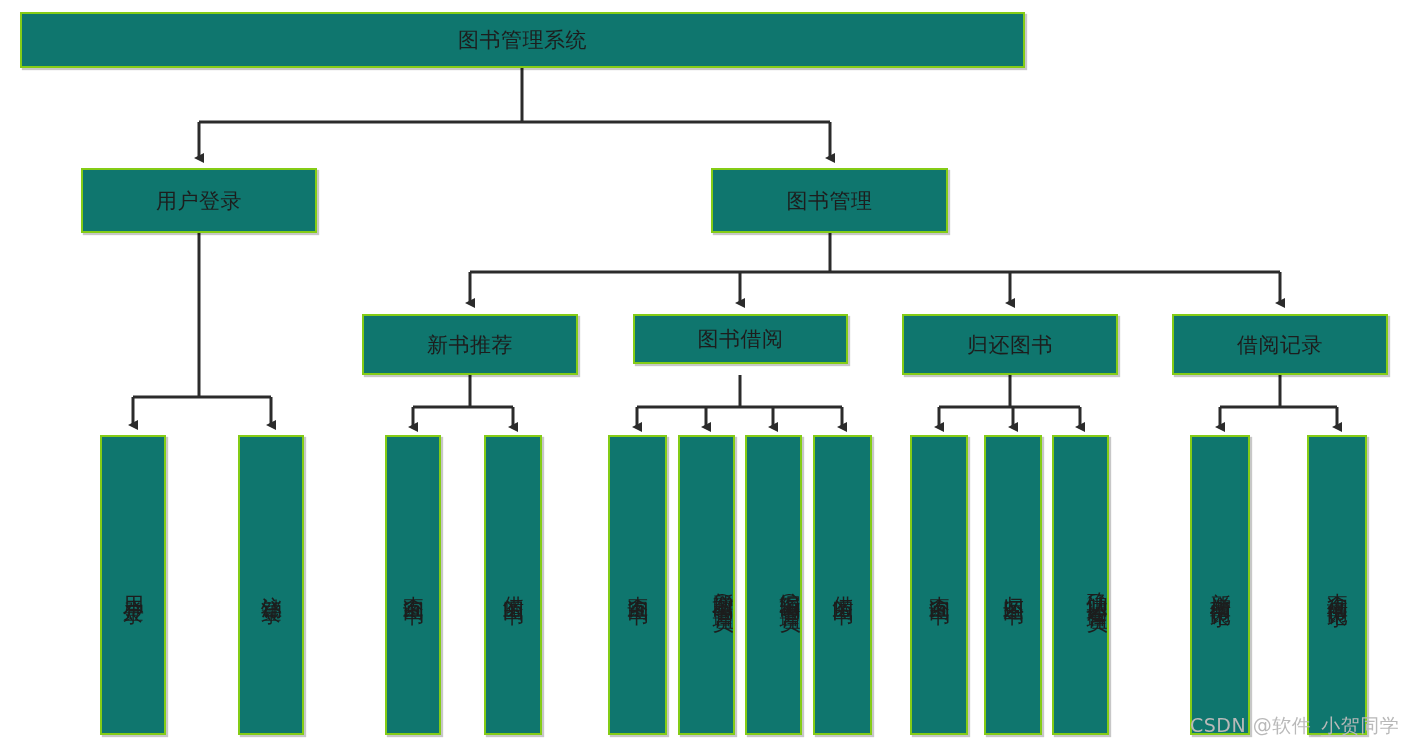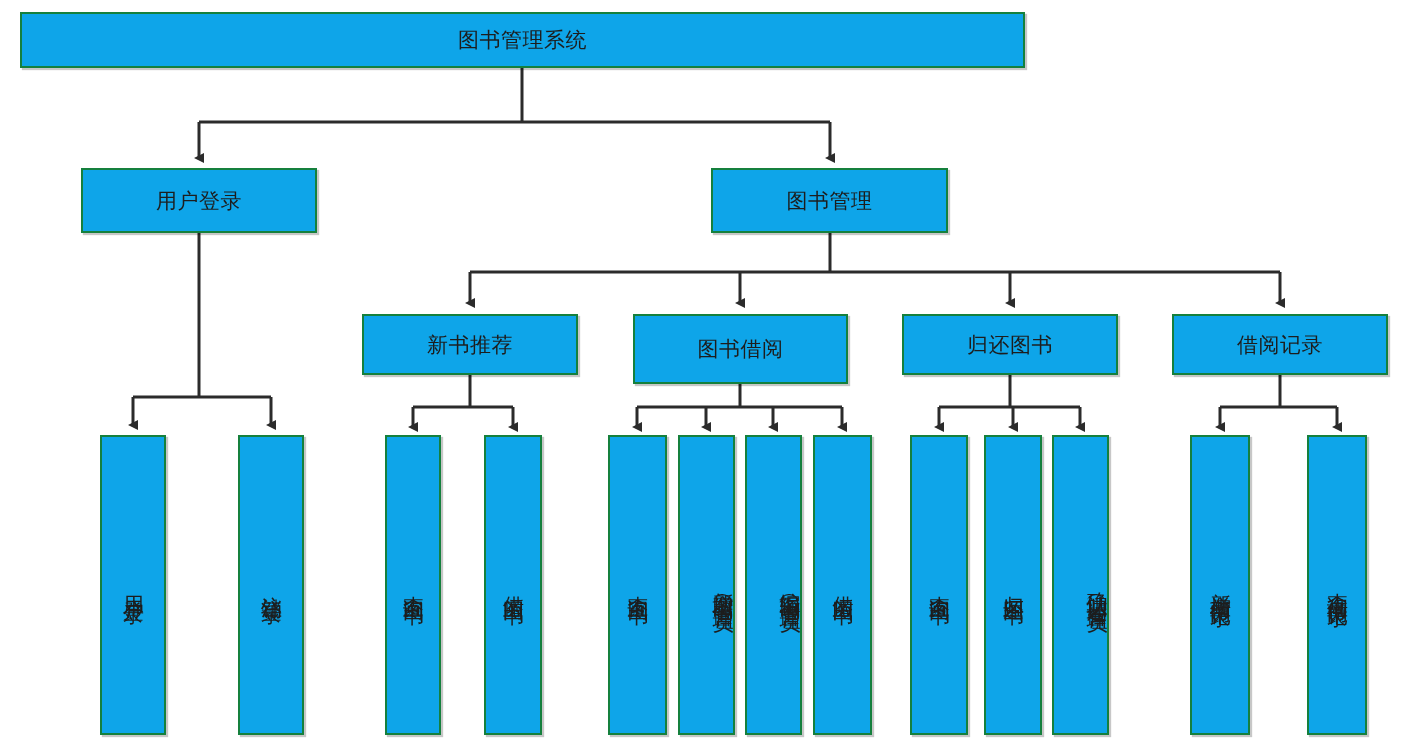--- a/index.html
+++ b/index.html
@@ -23,22 +23,22 @@
   svg.diagram-canvas {
     position: absolute;
     left: 0;
     top: 0;
     width: 1405px;
     height: 747px;
   }
   .node-box {
     position: absolute;
     box-sizing: border-box;
-    border: 2px solid #15803d;
-    background: #0ea5e9;
+    border: 2px solid #84cc16;
+    background: #0f766e;
     box-shadow: 2px 2px 1px rgba(0,0,0,0.22);
     padding-left: 42px;
   }
   .node-label-h {
     position: absolute;
     left: 0; right: 0; top: 0; bottom: 0;
     display: flex;
     align-items: center;
     justify-content: center;
     color: #1d1d1d;
@@ -148,21 +148,21 @@
   </div>
 
   <div class="node-box" style="left:362px; top:314px; width:216px; height:61px;">
     <div class="node-label-h">新书推荐</div>
   </div>
 
   <div class="node-box" style="left:711px; top:168px; width:237px; height:65px;">
     <div class="node-label-h">图书管理</div>
   </div>
 
-  <div class="node-box" style="left:633px; top:314px; width:215px; height:70px;">
+  <div class="node-box" style="left:633px; top:314px; width:215px; height:50px;">
     <div class="node-label-h">图书借阅</div>
   </div>
 
   <div class="node-box" style="left:902px; top:314px; width:216px; height:61px;">
     <div class="node-label-h">归还图书</div>
   </div>
 
   <div class="node-box" style="left:1172px; top:314px; width:216px; height:61px;font-family:Liberation Mono, monospace;">
     <div class="node-label-h">借阅记录</div>
   </div>
@@ -212,14 +212,15 @@
   </div>
 
   <div class="node-box" style="left:1190px; top:435px; width:60px; height:300px;">
     <div class="node-label-v vcenter">新增借阅记录</div>
   </div>
 
   <div class="node-box" style="left:1307px; top:435px; width:60px; height:300px;">
     <div class="node-label-v vcenter">查询借阅记录</div>
   </div>
 
+  <div class="watermark">CSDN @软件_小贺同学</div>
 
 </div>
 
 </body></html>

